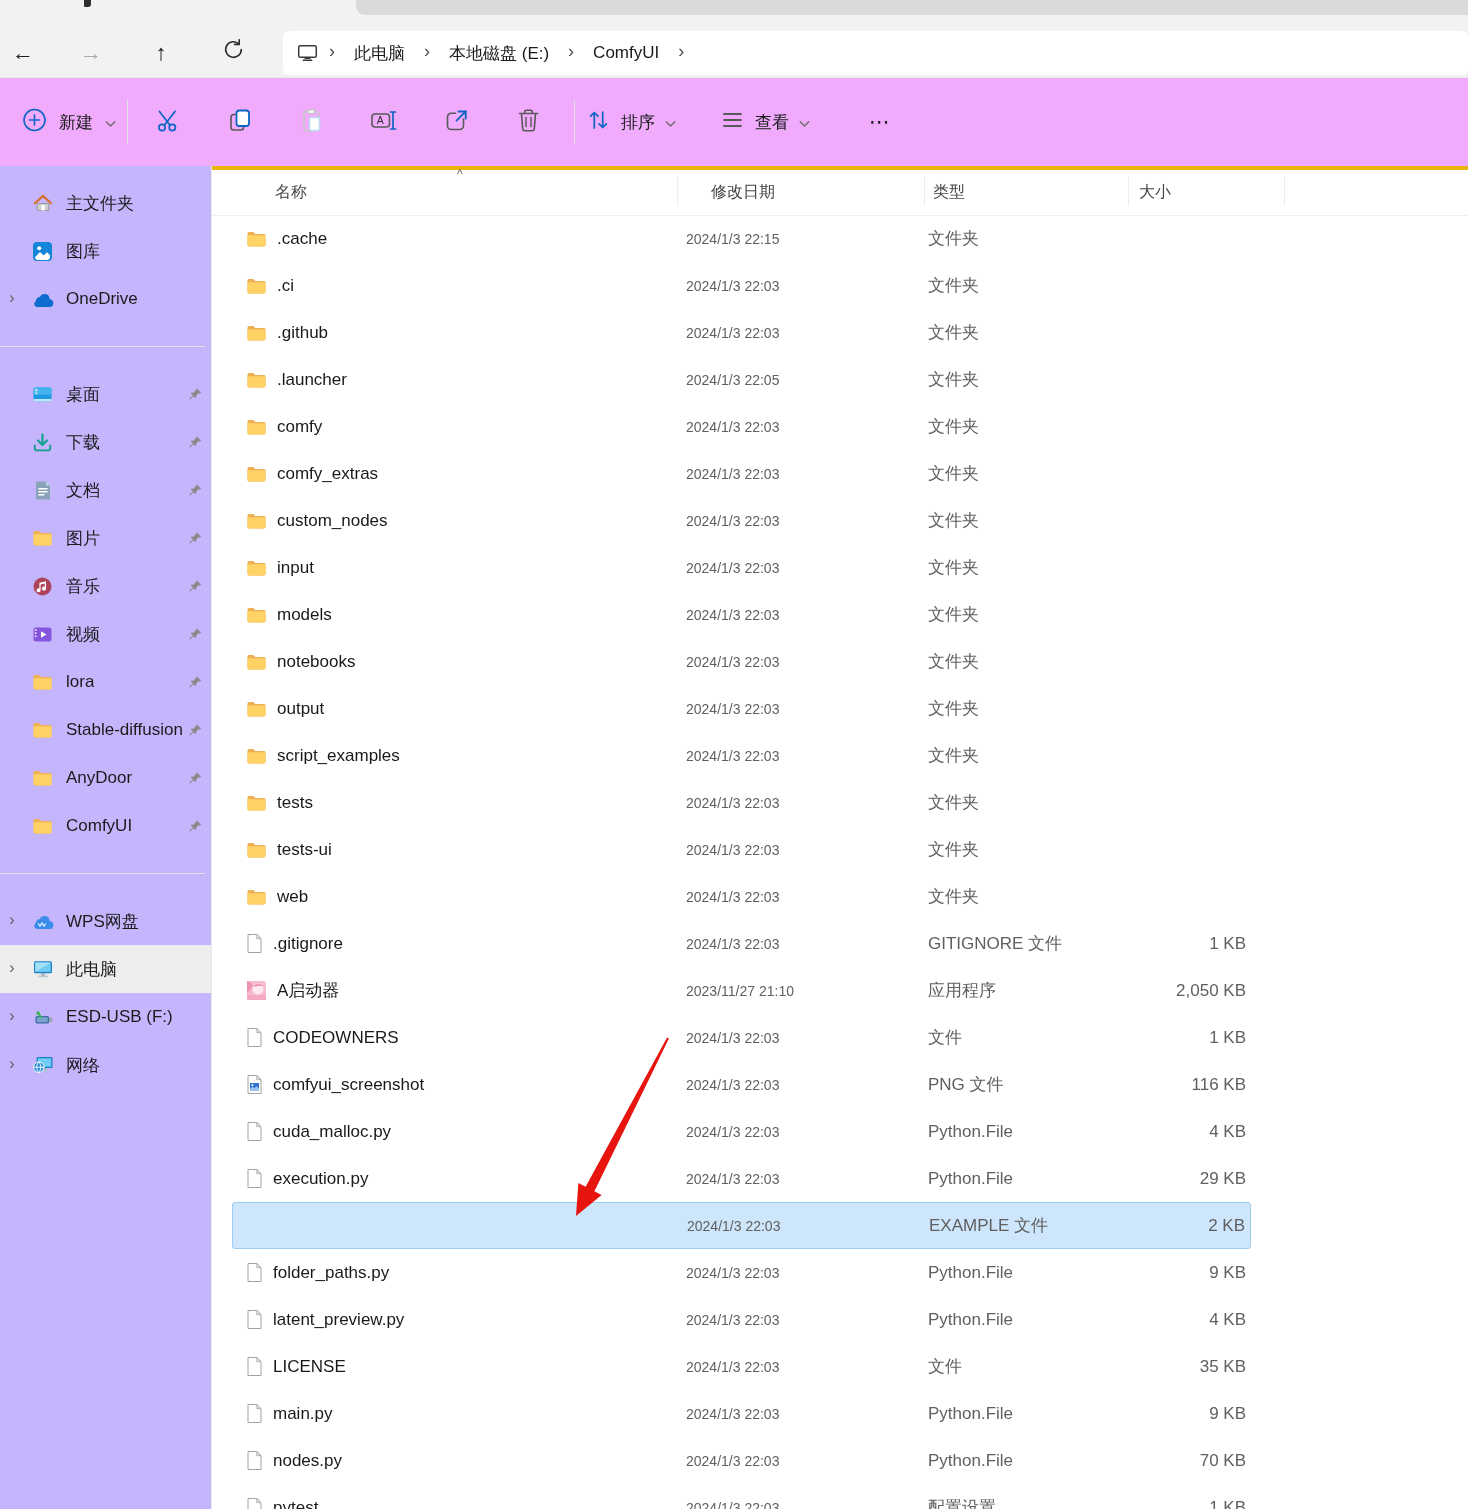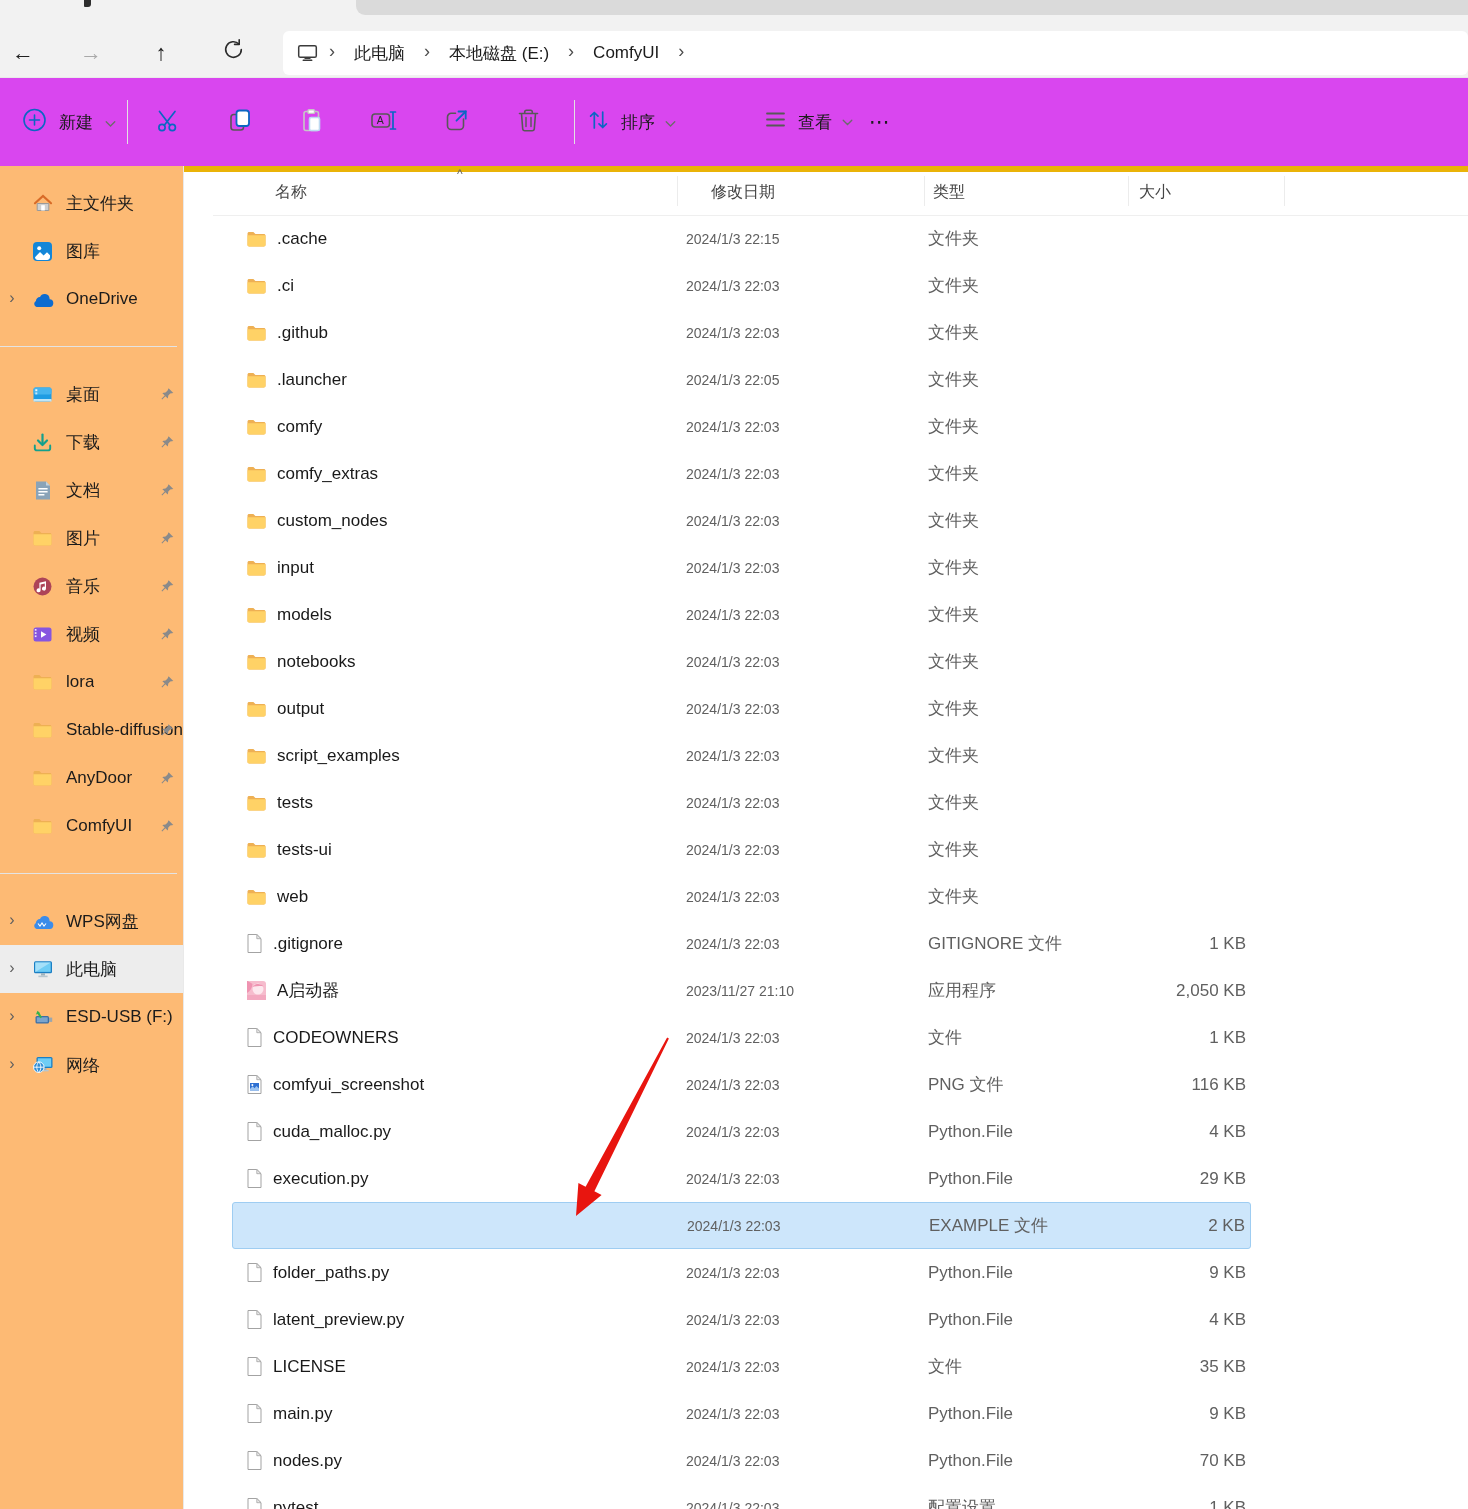--- a/index.html
+++ b/index.html
@@ -19,40 +19,40 @@
   .nav-fwd{left:70px;color:#a9a9a9;}
   .nav-up{left:140px;}
   .nav-refresh{left:212px;}
   .breadcrumb-bar{position:absolute;left:283px;right:0;top:3px;height:44px;background:#fff;border-radius:6px;
                   display:flex;align-items:center;padding:0 14px;}
   .crumb{font-size:17px;color:#1b1b1b;padding:4px 10px;border-radius:4px;white-space:nowrap;}
   .crumb-sep{font-size:18px;color:#4d4d4d;padding:0 9px 3px 9px;}
   .crumb-device{display:flex;align-items:center;margin-right:2px;}
 
   
-  .toolbar{position:absolute;top:77px;left:0;right:0;height:88px;background:#d946ef;
-           border-top:1px solid #e9e9e9;border-bottom:6px solid #eab308;box-sizing:content-box;}
+  .toolbar{position:absolute;top:77px;left:0;right:0;height:88px;background:#f0abfc;
+           border-top:1px solid #e9e9e9;border-bottom:4px solid #eab308;box-sizing:content-box;}
   .new-btn{position:absolute;left:12px;top:50%;transform:translateY(-50%);display:flex;align-items:center;gap:12px;
            padding:8px 10px;border-radius:6px;}
   .tool-label{font-size:17px;color:#1b1b1b;white-space:nowrap;}
   .tb-sep{position:absolute;top:22px;width:1px;height:44px;background:#e2e2e2;}
   .sep1{left:127px;} .sep2{left:574px;}
   .icon-btn{position:absolute;top:50%;transform:translateY(-50%);width:56px;height:56px;
             display:flex;align-items:center;justify-content:center;border-radius:6px;}
   .btn-cut{left:140px;} .btn-copy{left:212px;} .btn-paste{left:284px;}
   .btn-rename{left:356px;} .btn-share{left:428px;} .btn-delete{left:500px;}
   .drop-btn{position:absolute;top:50%;transform:translateY(-50%);display:flex;align-items:center;gap:10px;
             padding:8px 10px;border-radius:6px;}
-  .sort-btn{left:576px;} .view-btn{left:753px;font-family:Liberation Mono, monospace;}
+  .sort-btn{left:576px;} .view-btn{left:710px;}
   .more-btn{position:absolute;left:858px;top:50%;transform:translateY(-50%);width:44px;height:40px;
             display:flex;align-items:center;justify-content:center;font-size:21px;letter-spacing:1px;color:#1b1b1b;border-radius:6px;}
 
   
-  .sidebar{position:absolute;left:0;top:166px;bottom:0;width:184px;box-sizing:border-box;
-           padding-top:13px;border-right:1px solid #e9e9e9;background:#fdba74;overflow:hidden;}
+  .sidebar{position:absolute;left:0;top:166px;bottom:0;width:212px;box-sizing:border-box;
+           padding-top:13px;border-right:1px solid #e9e9e9;background:#c4b5fd;overflow:hidden;}
   .side-item{position:relative;height:48px;display:flex;align-items:center;padding-left:31px;font-size:17px;}
   .side-item.selected{background:#ededed;}
   .exp{position:absolute;left:5px;top:50%;transform:translateY(-56%);width:14px;text-align:center;
        color:#5f5f5f;font-size:16px;}
   .sicon{width:23px;display:flex;justify-content:center;align-items:center;}
   .slabel{margin-left:12px;white-space:nowrap;overflow:hidden;max-width:128px;text-overflow:clip;}
   .pin{position:absolute;right:9px;top:50%;transform:translateY(-50%);display:flex;}
   .side-sep{height:1px;background:#e4e4e4;margin:23px 6px 23px 0;}
 
   

